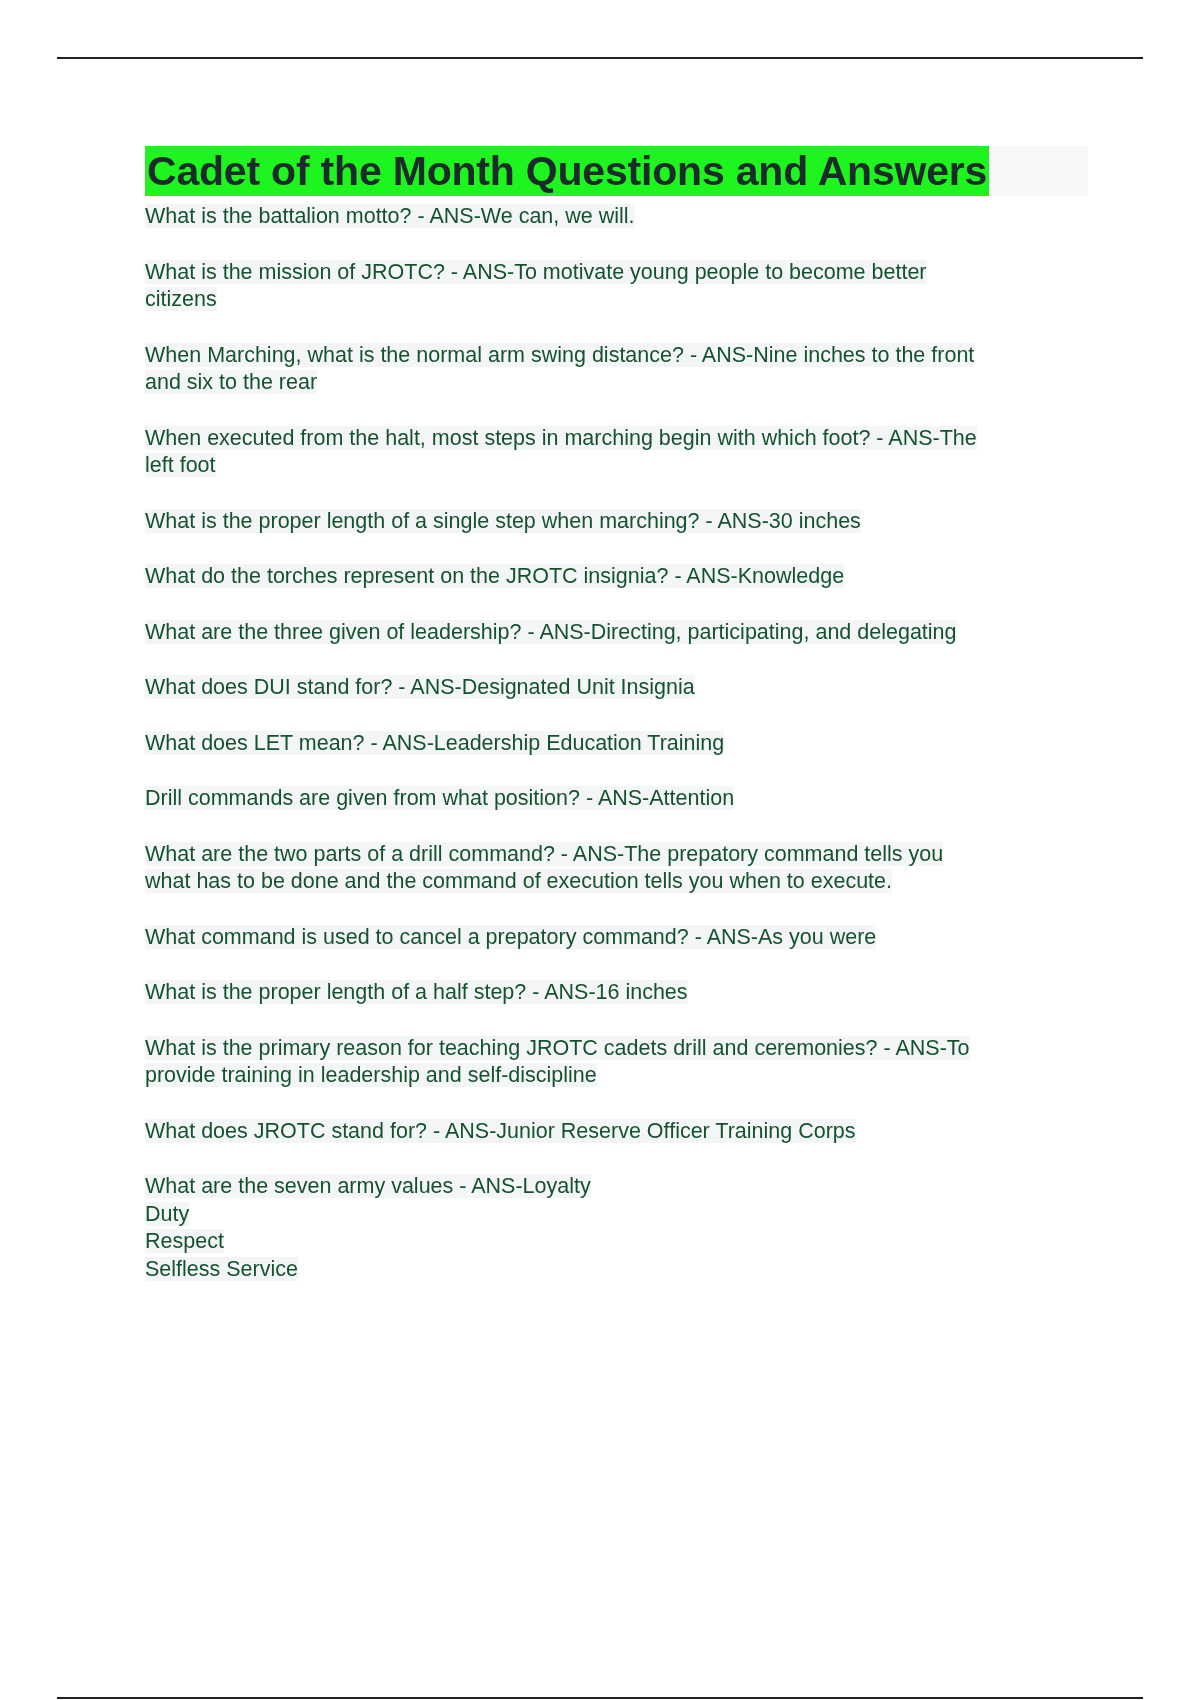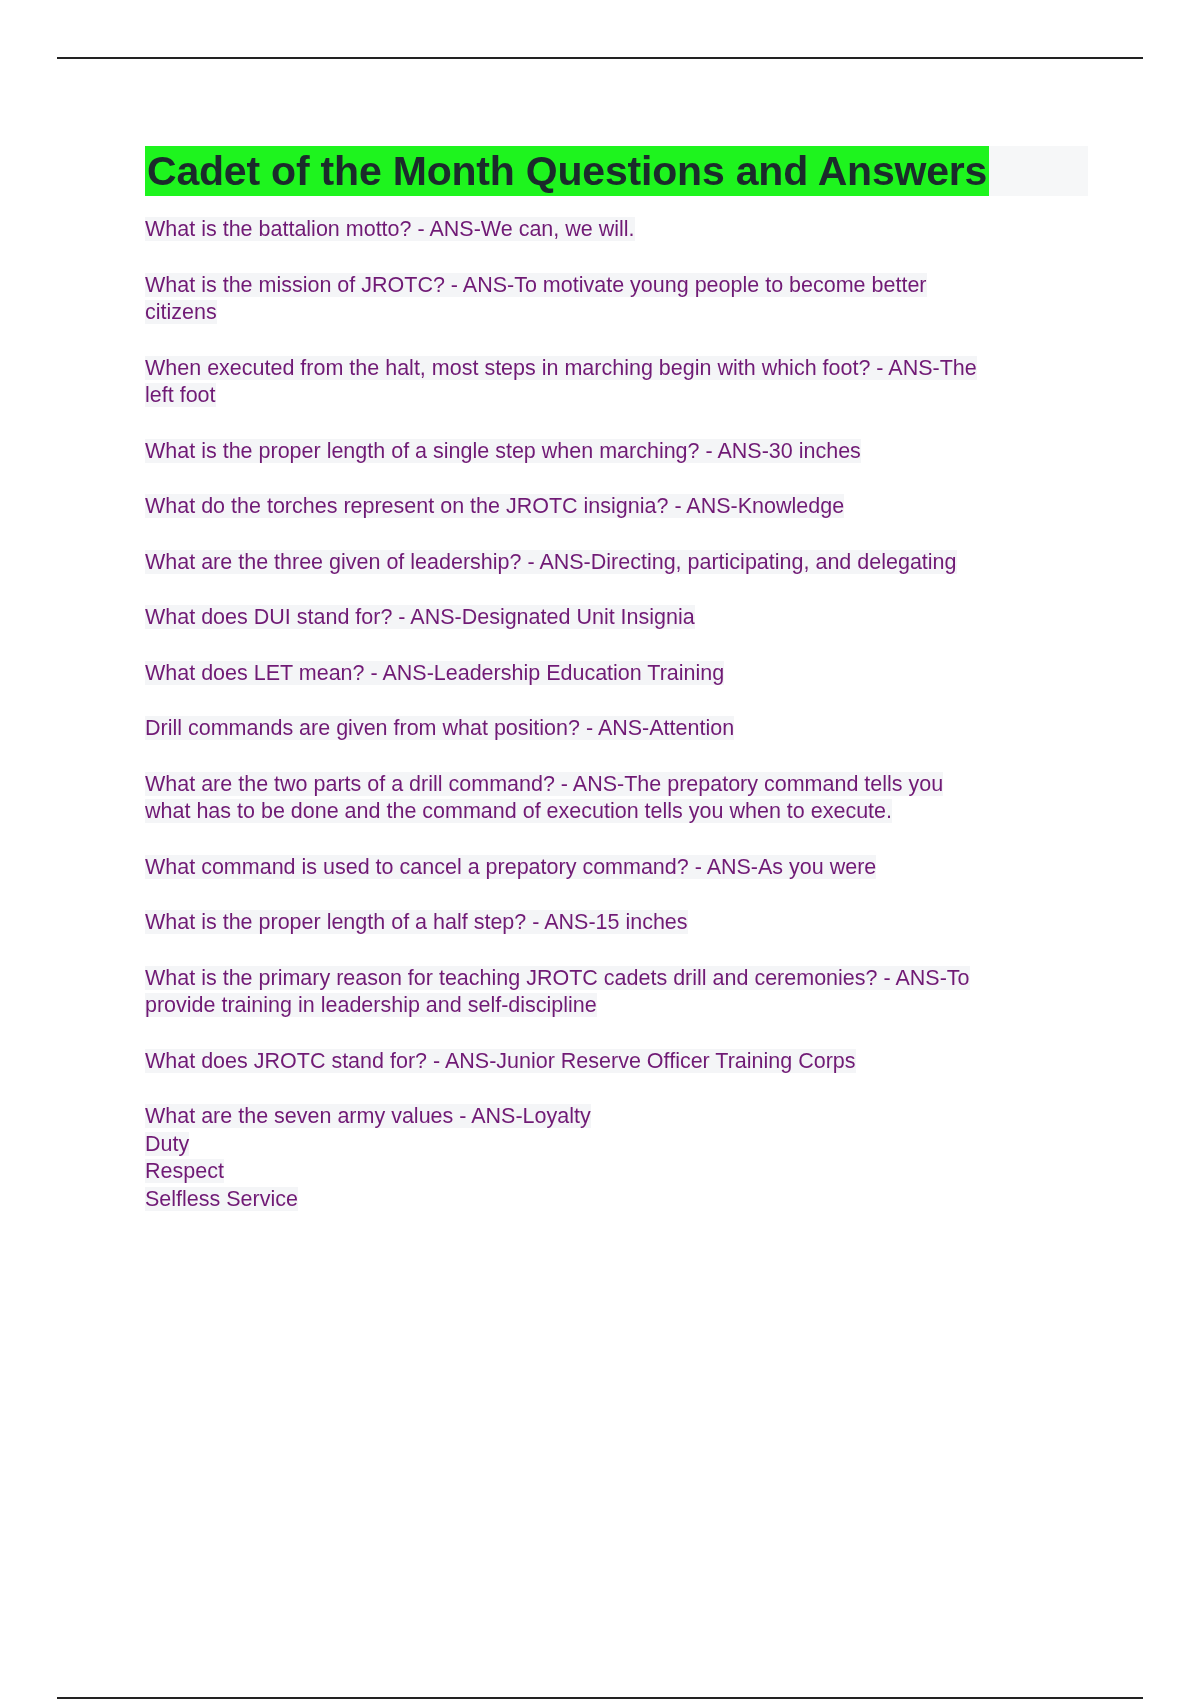--- a/index.html
+++ b/index.html
@@ -26,21 +26,21 @@
 
     .content {
       position: absolute;
       left: 145px;
       top: 146px;
       width: 945px;
     }
     .title-wrap {
       position: relative;
       height: 50px;
-      margin-bottom: 20px;
+      margin-bottom: 7px;
     }
     .title-ghost {
       position: absolute;
       left: 0;
       top: 0;
       width: 943px;
       height: 50px;
       background: #f6f7f8;
     }
     .title {
@@ -59,21 +59,21 @@
     .qa-list {
       margin: 0;
       padding: 0;
       list-style: none;
     }
     .qa-item {
       margin: 0 0 28px 0;
       padding: 0;
       font-size: 21.5px;
       line-height: 27.5px;
-      color: #701a75;
+      color: #14532d;
       white-space: pre-line;
     }
     .qa-item .hl {
       background: #f4f5f7;
       box-decoration-break: clone;
       -webkit-box-decoration-break: clone;
     }
   </style>
 </head>
 <body>
@@ -83,32 +83,34 @@
 <div class="content">
   <div class="title-wrap">
     <div class="title-ghost"></div>
     <h1 class="title">Cadet of the Month Questions and Answers</h1>
   </div>
 
   <ul class="qa-list">
     <li class="qa-item"><span class="hl">What is the battalion motto? - ANS-We can, we will.</span></li>
     <li class="qa-item"><span class="hl">What is the mission of JROTC? - ANS-To motivate young people to become better
 citizens</span></li>
+    <li class="qa-item"><span class="hl">When Marching, what is the normal arm swing distance? - ANS-Nine inches to the front
+and six to the rear</span></li>
     <li class="qa-item"><span class="hl">When executed from the halt, most steps in marching begin with which foot? - ANS-The
 left foot</span></li>
     <li class="qa-item"><span class="hl">What is the proper length of a single step when marching? - ANS-30 inches</span></li>
     <li class="qa-item"><span class="hl">What do the torches represent on the JROTC insignia? - ANS-Knowledge</span></li>
     <li class="qa-item"><span class="hl">What are the three given of leadership? - ANS-Directing, participating, and delegating</span></li>
     <li class="qa-item"><span class="hl">What does DUI stand for? - ANS-Designated Unit Insignia</span></li>
     <li class="qa-item"><span class="hl">What does LET mean? - ANS-Leadership Education Training</span></li>
     <li class="qa-item"><span class="hl">Drill commands are given from what position? - ANS-Attention</span></li>
     <li class="qa-item"><span class="hl">What are the two parts of a drill command? - ANS-The prepatory command tells you
 what has to be done and the command of execution tells you when to execute.</span></li>
     <li class="qa-item"><span class="hl">What command is used to cancel a prepatory command? - ANS-As you were</span></li>
-    <li class="qa-item"><span class="hl">What is the proper length of a half step? - ANS-15 inches</span></li>
+    <li class="qa-item"><span class="hl">What is the proper length of a half step? - ANS-16 inches</span></li>
     <li class="qa-item"><span class="hl">What is the primary reason for teaching JROTC cadets drill and ceremonies? - ANS-To
 provide training in leadership and self-discipline</span></li>
     <li class="qa-item"><span class="hl">What does JROTC stand for? - ANS-Junior Reserve Officer Training Corps</span></li>
     <li class="qa-item"><span class="hl">What are the seven army values - ANS-Loyalty
 Duty
 Respect
 Selfless Service</span></li>
   </ul>
 </div>
 

